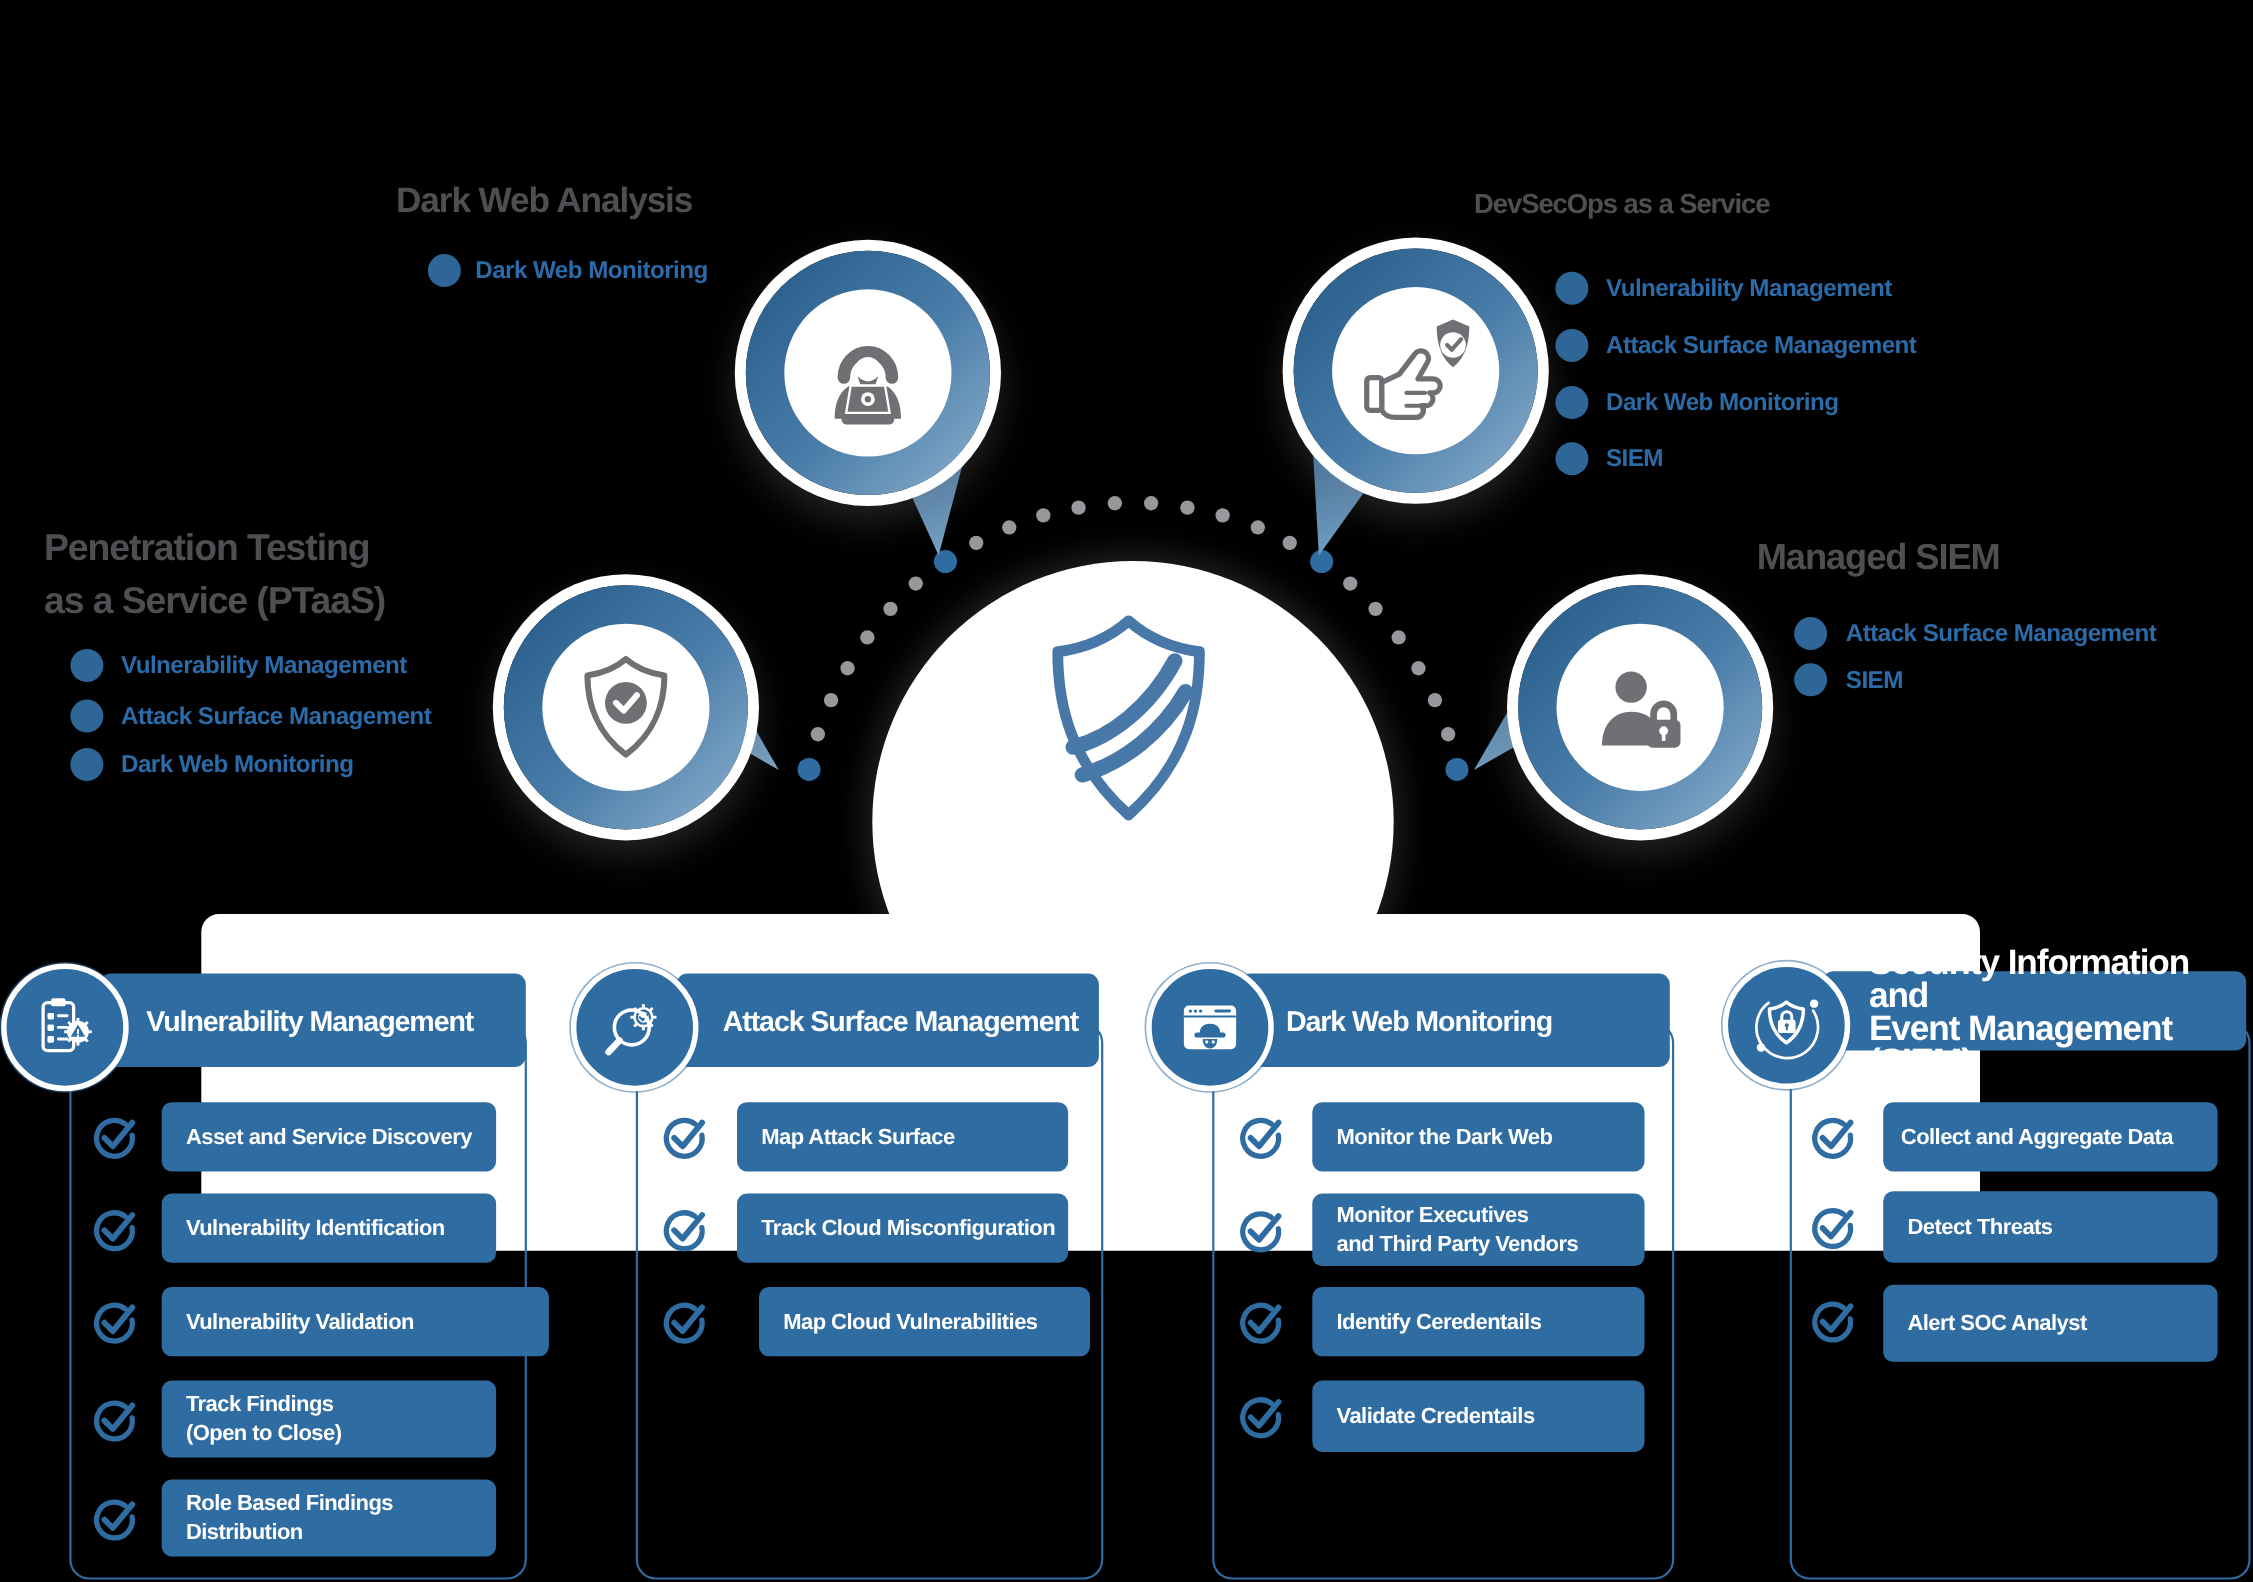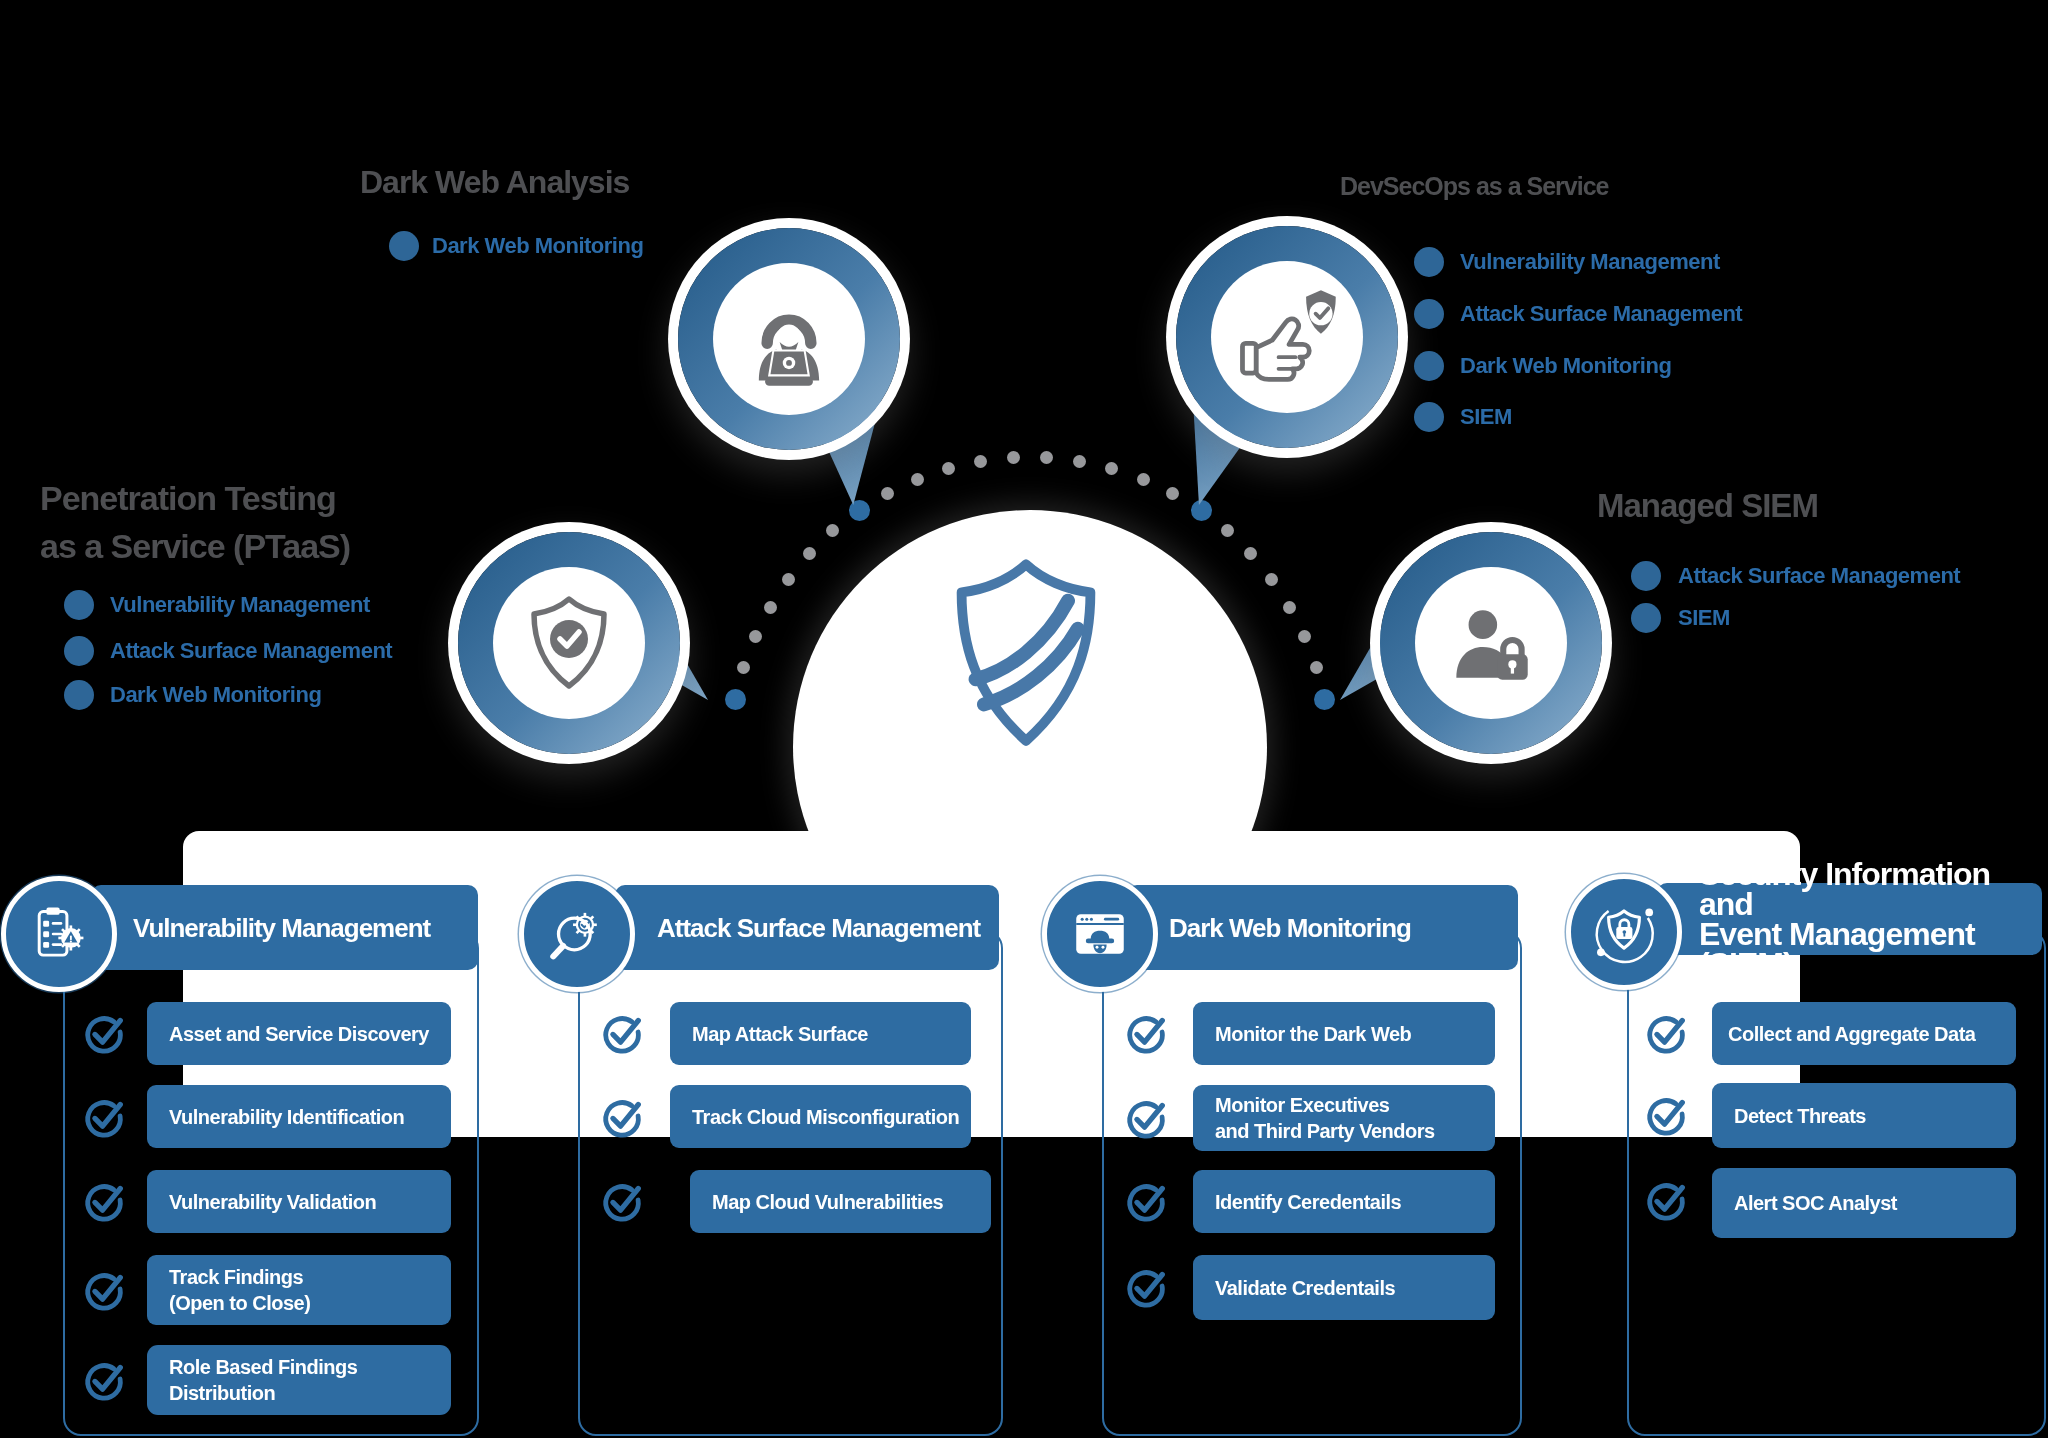--- a/index.html
+++ b/index.html
@@ -311,30 +311,30 @@
         <use href="#sym-chk"></use>
       </svg>
     <div class="item" style="left:147px;top:1002px;width:304px;height:63px;">Asset and Service Discovery</div>
     <svg class="chk" viewBox="0 0 48 48" style="left:81px;top:1094px;">
         <use href="#sym-chk"></use>
       </svg>
     <div class="item" style="left:147px;top:1085px;width:304px;height:63px;">Vulnerability Identification</div>
     <svg class="chk" viewBox="0 0 48 48" style="left:81px;top:1178px;">
         <use href="#sym-chk"></use>
       </svg>
-    <div class="item" style="left:147px;top:1170px;width:304px;height:63px;text-align:right;">Vulnerability Validation</div>
+    <div class="item" style="left:147px;top:1170px;width:352px;height:63px;text-align:right;">Vulnerability Validation</div>
     <svg class="chk" viewBox="0 0 48 48" style="left:81px;top:1267px;">
         <use href="#sym-chk"></use>
       </svg>
     <div class="item pre" style="left:147px;top:1255px;width:304px;height:70px;">Track Findings
 (Open to Close)</div>
     <svg class="chk" viewBox="0 0 48 48" style="left:81px;top:1357px;">
         <use href="#sym-chk"></use>
       </svg>
-    <div class="item pre" style="left:147px;top:1345px;width:304px;height:70px;border-radius:11px;">Role Based Findings
+    <div class="item pre" style="left:147px;top:1345px;width:304px;height:70px;">Role Based Findings
 Distribution</div>
   </div>
 
   <div>
     <div class="colborder" style="left:578px;top:930px;width:421px;height:502px;"></div>
     <div class="module-header" style="left:615px;top:885px;width:384px;height:85px;">Attack Surface Management</div>
     <div class="badge" style="left:519px;top:876px;">
       <svg width="66" height="66" viewBox="0 0 100 100">
           <use href="#sym-maggear"></use>
         </svg>

